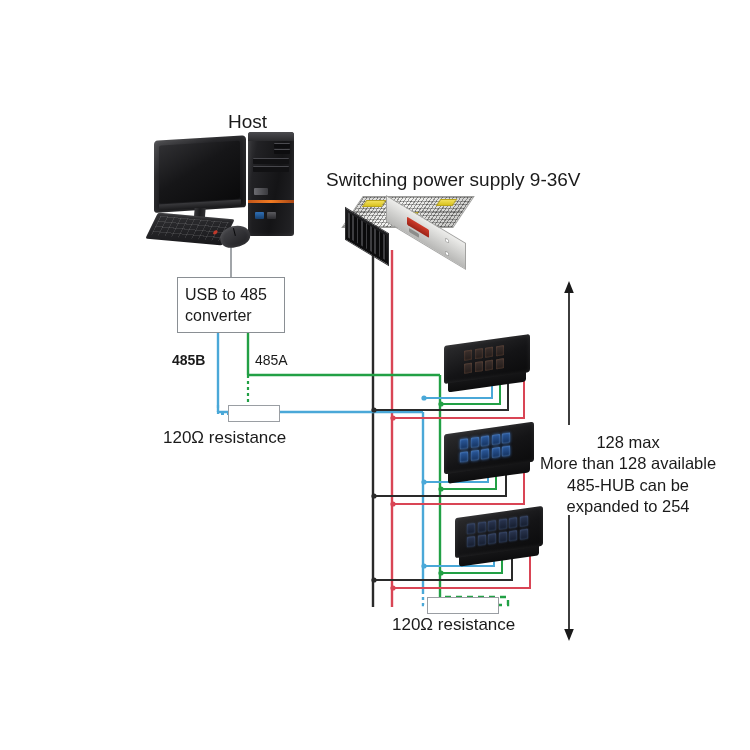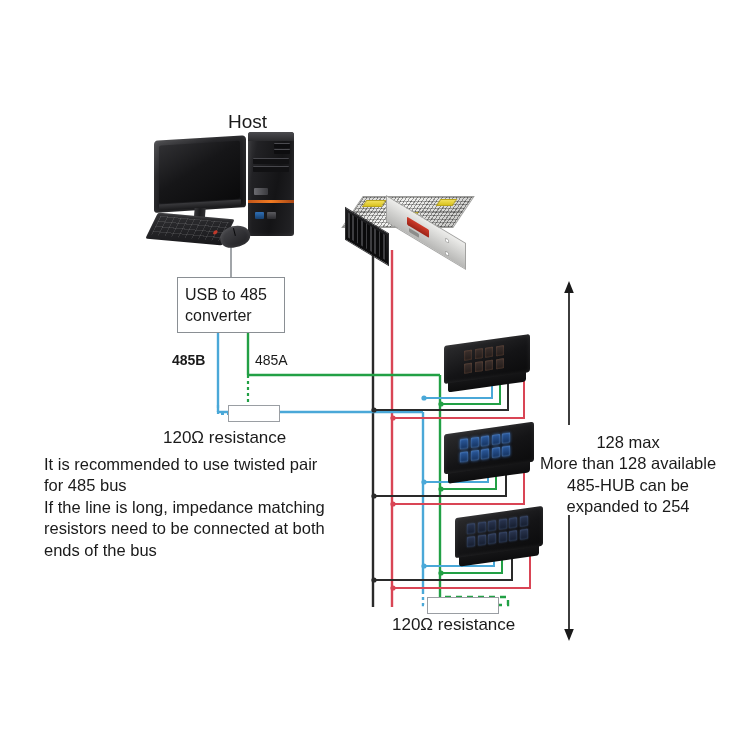--- a/index.html
+++ b/index.html
@@ -322,29 +322,25 @@
           <i class="dg dg-dim"></i>
       </div>
     </div>
   </div>
 
   <div class="conv-box"></div>
   <div class="res-box" id="res-top"></div>
   <div class="res-box" id="res-bot"></div>
 
   <div class="lbl" id="host-label">Host</div>
+  <div class="lbl" id="psu-label">Switching power supply 9-36V</div>
   <div class="lbl" id="conv-text">USB to 485
 converter</div>
   <div class="lbl" id="lbl-485b">485B</div>
   <div class="lbl" id="lbl-485a">485A</div>
   <div class="lbl" id="res-top-label">120Ω resistance</div>
   <div class="lbl" id="res-bot-label">120Ω resistance</div>
-  <div class="lbl" id="note-text">It is recommended to use twisted pair
-for 485 bus
-If the line is long, impedance matching
-resistors need to be connected at both
-ends of the bus</div>
   <div class="lbl" id="cap-text">128 max
 More than 128 available
 485-HUB can be
 expanded to 254</div>
 
 </div>
 
 </body></html>

